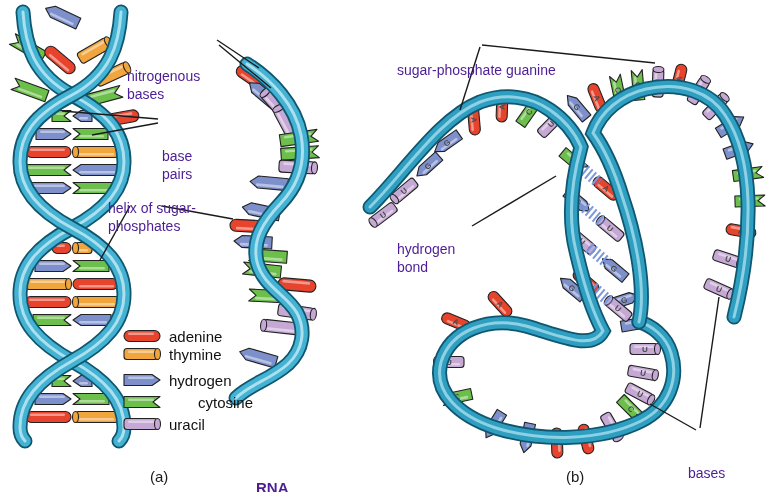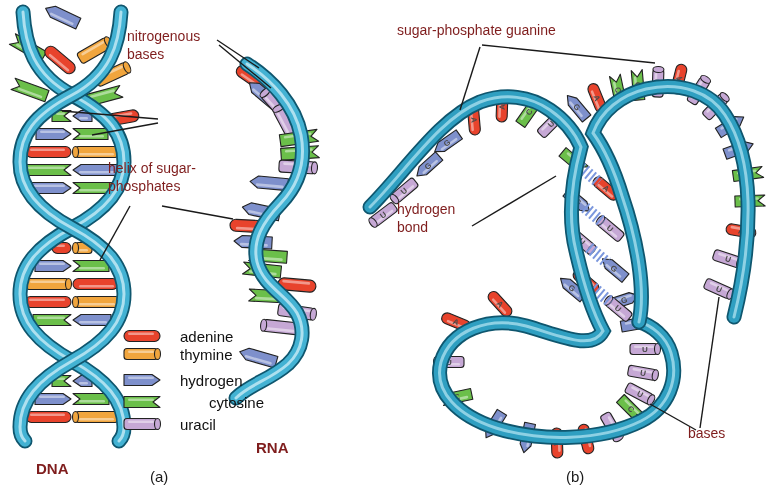--- a/index.html
+++ b/index.html
@@ -1,24 +1,24 @@
 <!DOCTYPE html>
 <html><head>
 <meta charset="utf-8">
 <style>
   html,body{margin:0;padding:0;background:#ffffff;}
   .stage{position:relative;width:768px;height:492px;background:#fff;overflow:hidden;
          font-family:"Liberation Sans", sans-serif;color:#1a1a1a;}
   .stage svg.art{position:absolute;left:0;top:0;}
-  .lbl{position:absolute;font-size:14px;line-height:1.28;color:#7f1d1d;}
+  .lbl{position:absolute;font-size:14px;line-height:1.28;color:#4c1d95;margin-top:40px;}
   .lbl.nowrap{white-space:nowrap;}
   .lbl.bold{font-weight:bold;font-size:15px;}
   .cap{position:absolute;font-size:15px;color:#1a1a1a;}
   .legend-row{position:absolute;display:flex;align-items:center;height:20px;}
-  .legend-row .txt{font-size:15px;margin-left:16px;color:#111;}
+  .legend-row .txt{font-size:15px;margin-left:5px;color:#111;}
   
   .rib-dark{fill:none;stroke:#0f566e;stroke-width:15;stroke-linecap:round;}
   .rib-mid{fill:none;stroke:#43b2d3;stroke-width:11.5;stroke-linecap:round;}
   .rib-lite{fill:none;stroke:#c0e7f3;stroke-width:3;stroke-linecap:round;opacity:.85;}
   .rib-mid.b{stroke:#2f9fc1;}
   .rib-lite.b{stroke:#9fd9ea;}
   .conn{stroke:#1a1a1a;stroke-width:1.4;fill:none;}
 </style>
 </head>
 <body>
@@ -554,20 +554,21 @@
       <line class="conn" x1="162" y1="206" x2="233" y2="219"></line>
       <line class="conn" x1="480" y1="47" x2="460" y2="110"></line>
       <line class="conn" x1="482" y1="45" x2="655" y2="63"></line>
       <line class="conn" x1="472" y1="226" x2="556" y2="176"></line>
       <line class="conn" x1="700" y1="428" x2="719" y2="297"></line>
       <line class="conn" x1="696" y1="430" x2="650" y2="404"></line>
     </g>
   </svg>
 
   <div class="lbl" style="left:127px;top:28px;width:92px;">nitrogenous bases</div>
+  <div class="lbl" style="left:162px;top:108px;width:52px;">base pairs</div>
   <div class="lbl" style="left:108px;top:160px;width:150px;">helix of sugar-phosphates</div>
   <div class="lbl nowrap" style="left:397px;top:22px;">sugar-phosphate guanine</div>
   <div class="lbl" style="left:397px;top:201px;width:82px;">hydrogen bond</div>
   <div class="lbl" style="left:688px;top:425px;">bases</div>
   <div class="lbl bold" style="left:36px;top:459px;">DNA</div>
   <div class="lbl bold" style="left:256px;top:438px;">RNA</div>
   <div class="cap" style="left:150px;top:468px;">(a)</div>
   <div class="cap" style="left:566px;top:468px;">(b)</div>
 
   <div id="legend">

